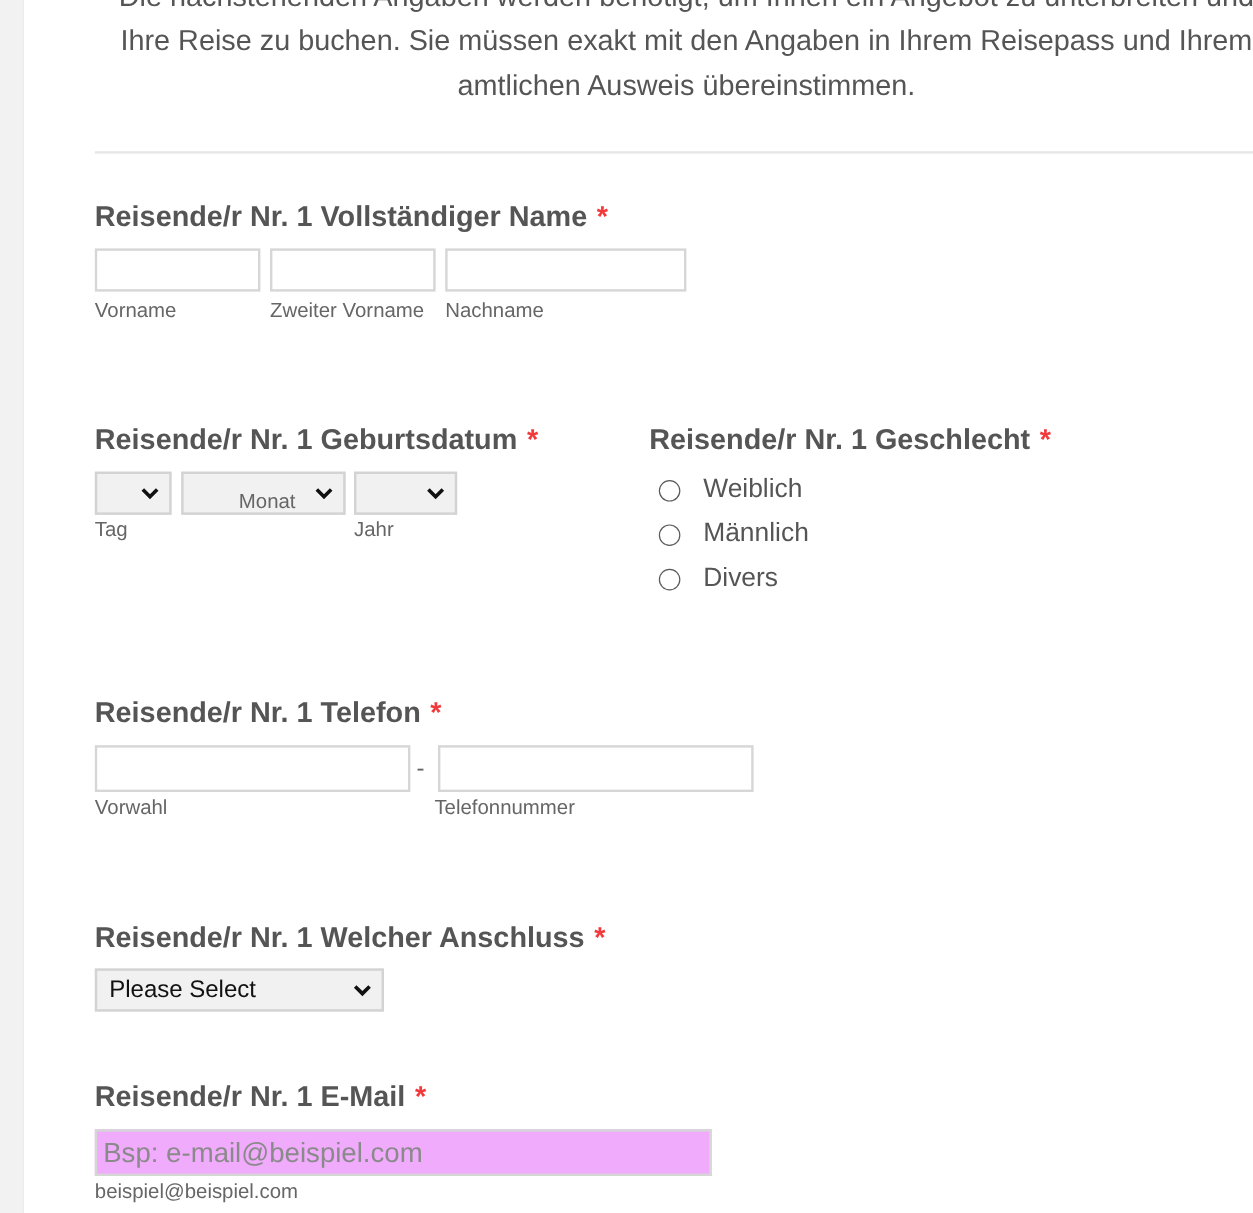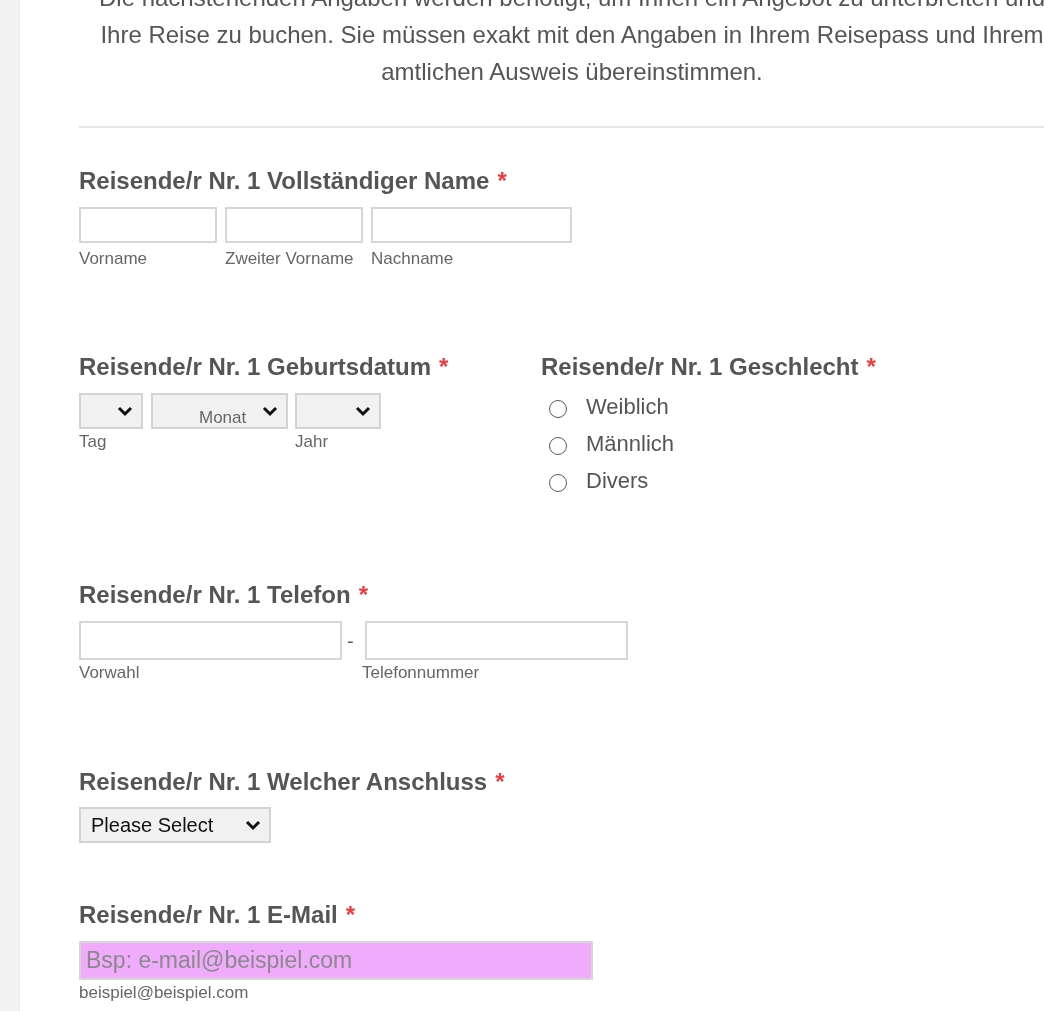--- a/index.html
+++ b/index.html
@@ -208,21 +208,21 @@
   </div>
   <div class="textbox" style="left:59px; top:621px; width:263px; height:39px;"></div>
   <div class="dash" style="left:327px; top:630px;">-</div>
   <div class="textbox" style="left:345px; top:621px; width:263px; height:39px;"></div>
   <div class="sublabel" style="left:59px; top:663px;">Vorwahl</div>
   <div class="sublabel" style="left:342px; top:663px;">Telefonnummer</div>
 
   <div class="label" style="left:59px; top:768px;">
     <span>Reisende/r Nr. 1 Welcher Anschluss</span><span class="req">*</span>
   </div>
-  <div class="selectbox" style="left:59px; top:807px; width:192px;">
+  <div class="selectbox" style="left:59px; top:807px; width:241px;">
     <span class="selected-text">Please Select</span>
     <svg class="chev" viewBox="0 0 16 14">
         <polyline points="2,4 8,10 14,4" fill="none" stroke="#111" stroke-width="3"></polyline>
       </svg>
   </div>
 
   <div class="label" style="left:59px; top:901px;">
     <span>Reisende/r Nr. 1 E-Mail</span><span class="req">*</span>
   </div>
   <input class="email-input" type="text" style="left: 59px; top: 941px; width: 514px;" placeholder="Bsp: e-mail@beispiel.com">

